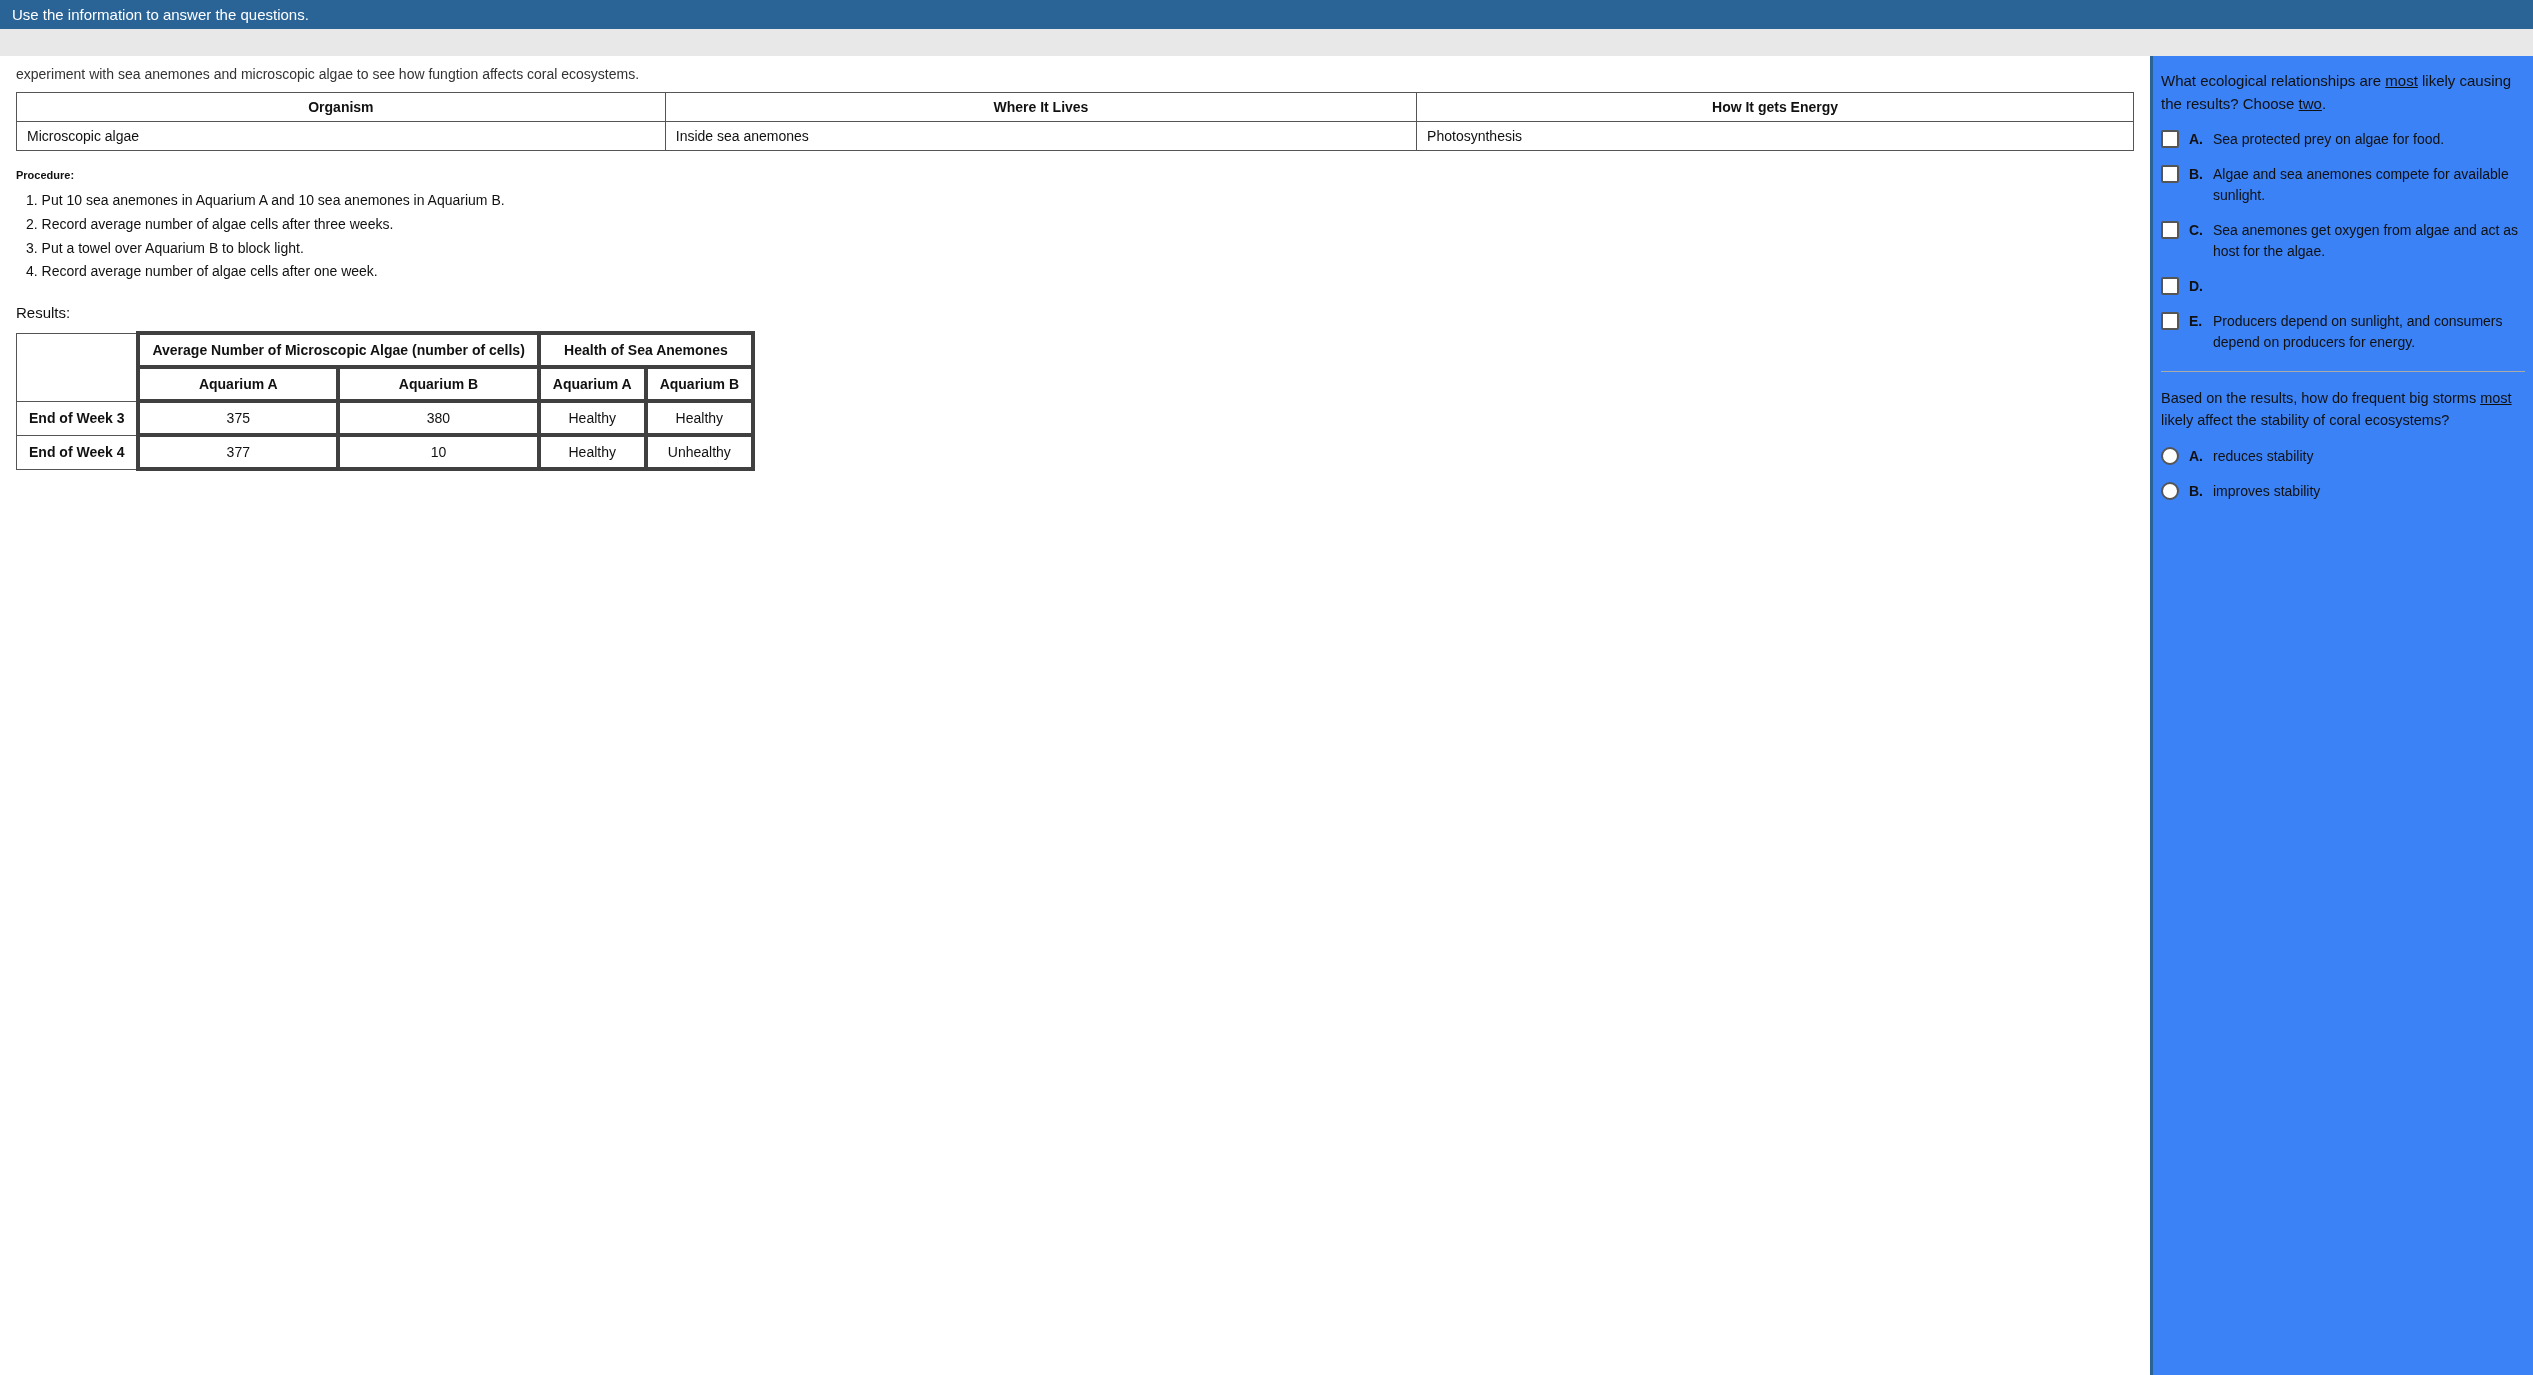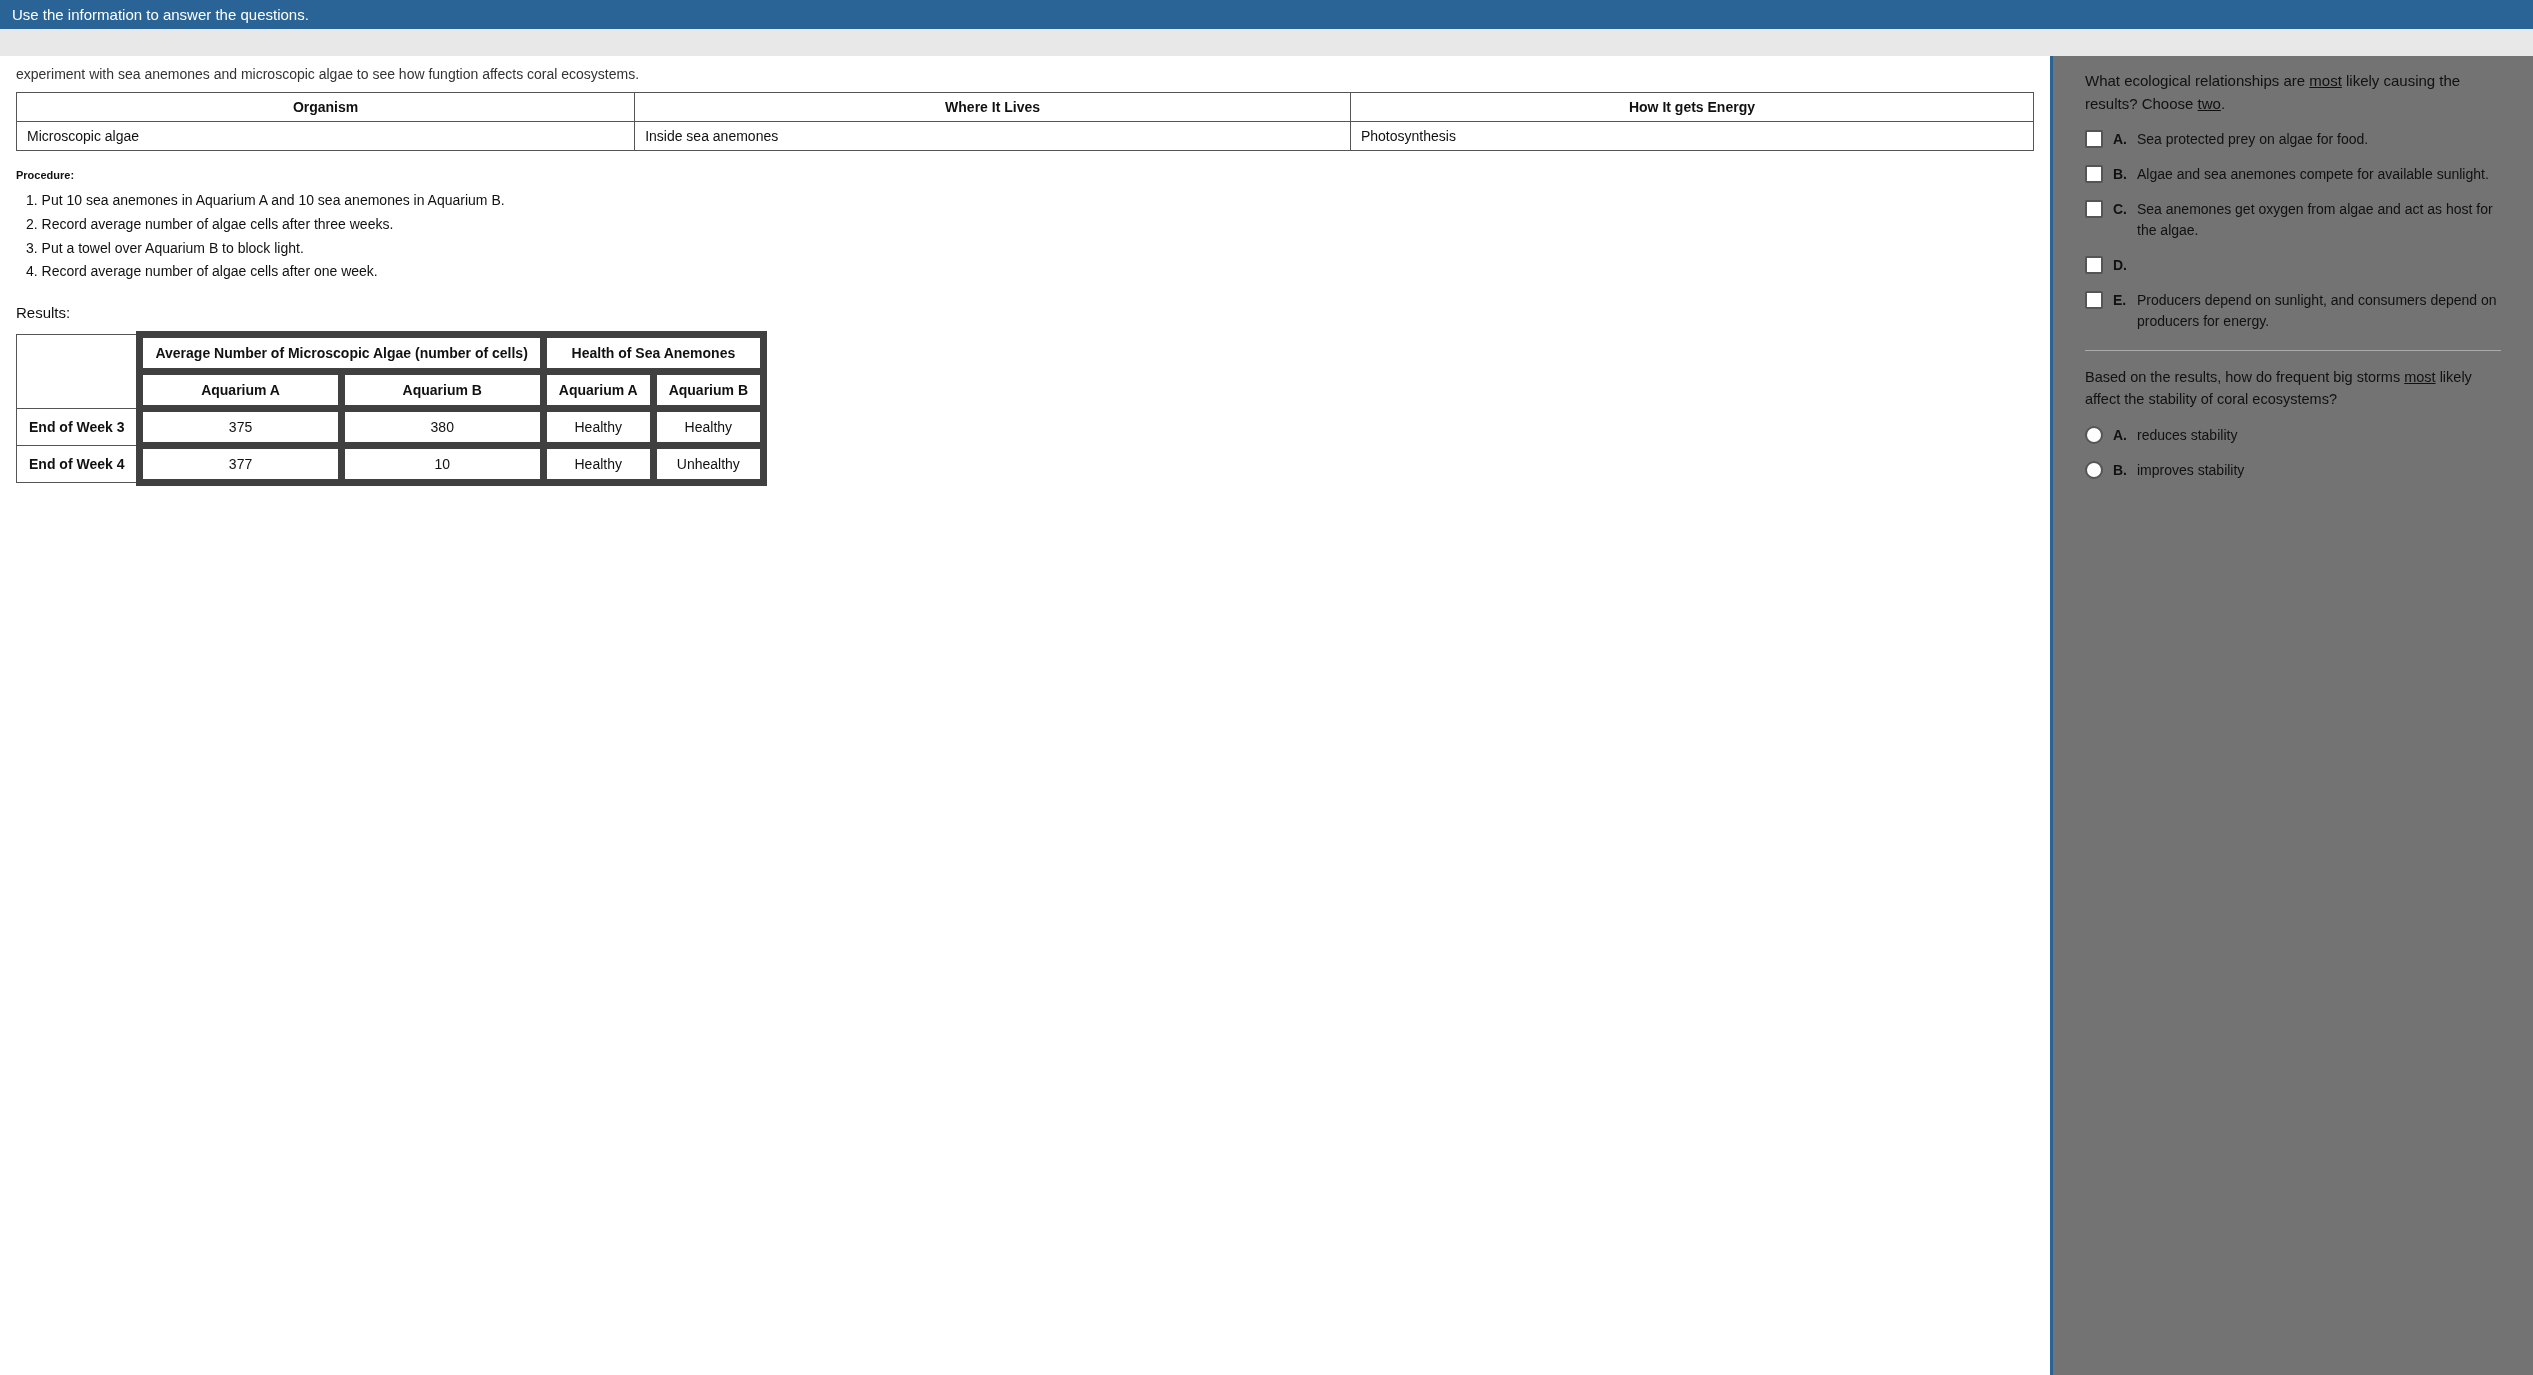--- a/index.html
+++ b/index.html
@@ -27,23 +27,23 @@
       background: #fff;
       margin-top: 27px;
     }
     .left-panel {
       flex: 1;
       padding: 10px 16px 16px 16px;
       border-right: 3px solid #2a6496;
       background: #fff;
     }
     .right-panel {
-      width: 480px;
-      padding: 14px 32px;
-      background: #737373;
+      width: 380px;
+      padding: 14px 8px;
+      background: #3b82f6;
     }
     .intro-text {
       font-size: 14px;
       color: #333;
       margin-bottom: 10px;
     }
     
     .organism-table {
       border-collapse: collapse;
       width: 100%;
@@ -75,21 +75,21 @@
       font-size: 15px;
       margin-bottom: 10px;
     }
     
     .full-results-table {
       border-collapse: collapse;
       margin-left: 0;
       font-size: 14px;
     }
     .full-results-table th, .full-results-table td {
-      border: 7px solid #404040;
+      border: 4px solid #404040;
       padding: 7px 12px;
       text-align: center;
     }
     .full-results-table th {
       font-weight: bold;
       background: #fff;
     }
     
     .question-title {
       font-size: 15px;

